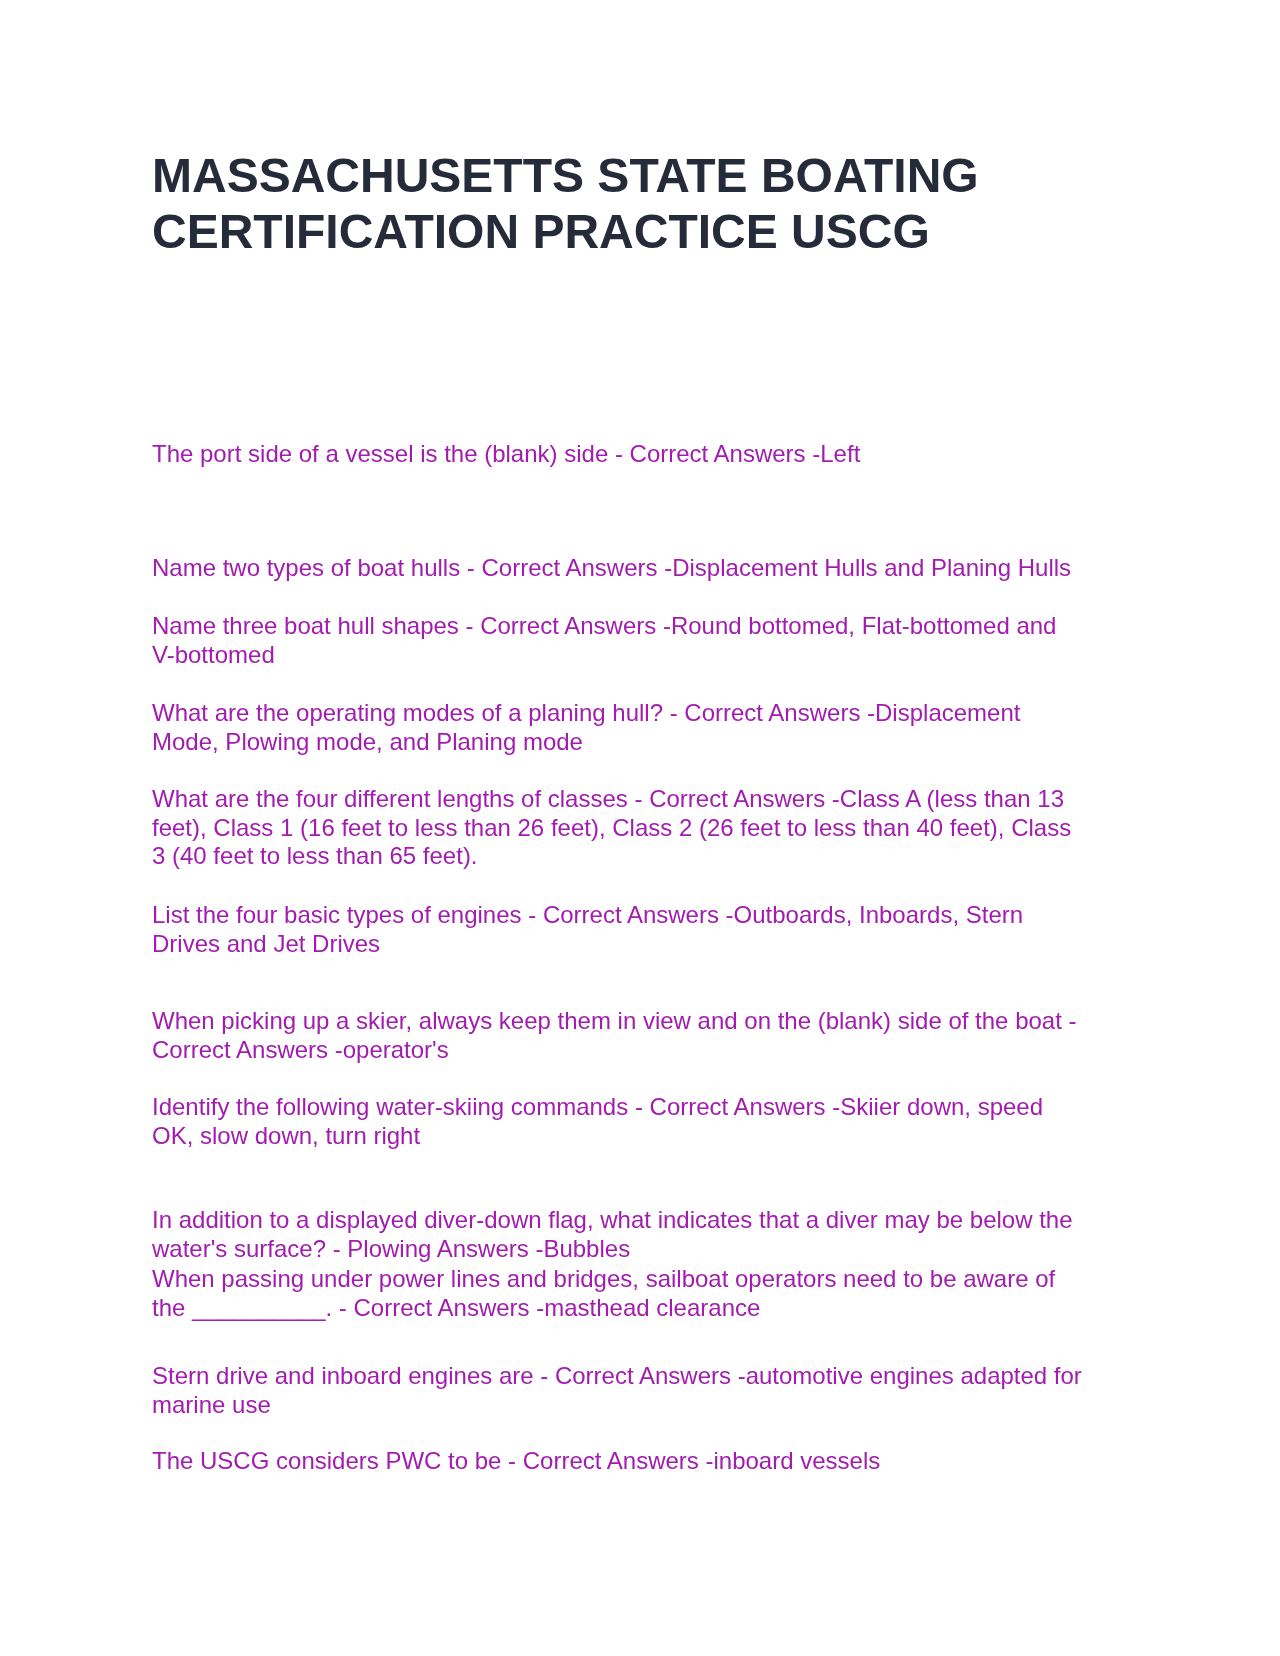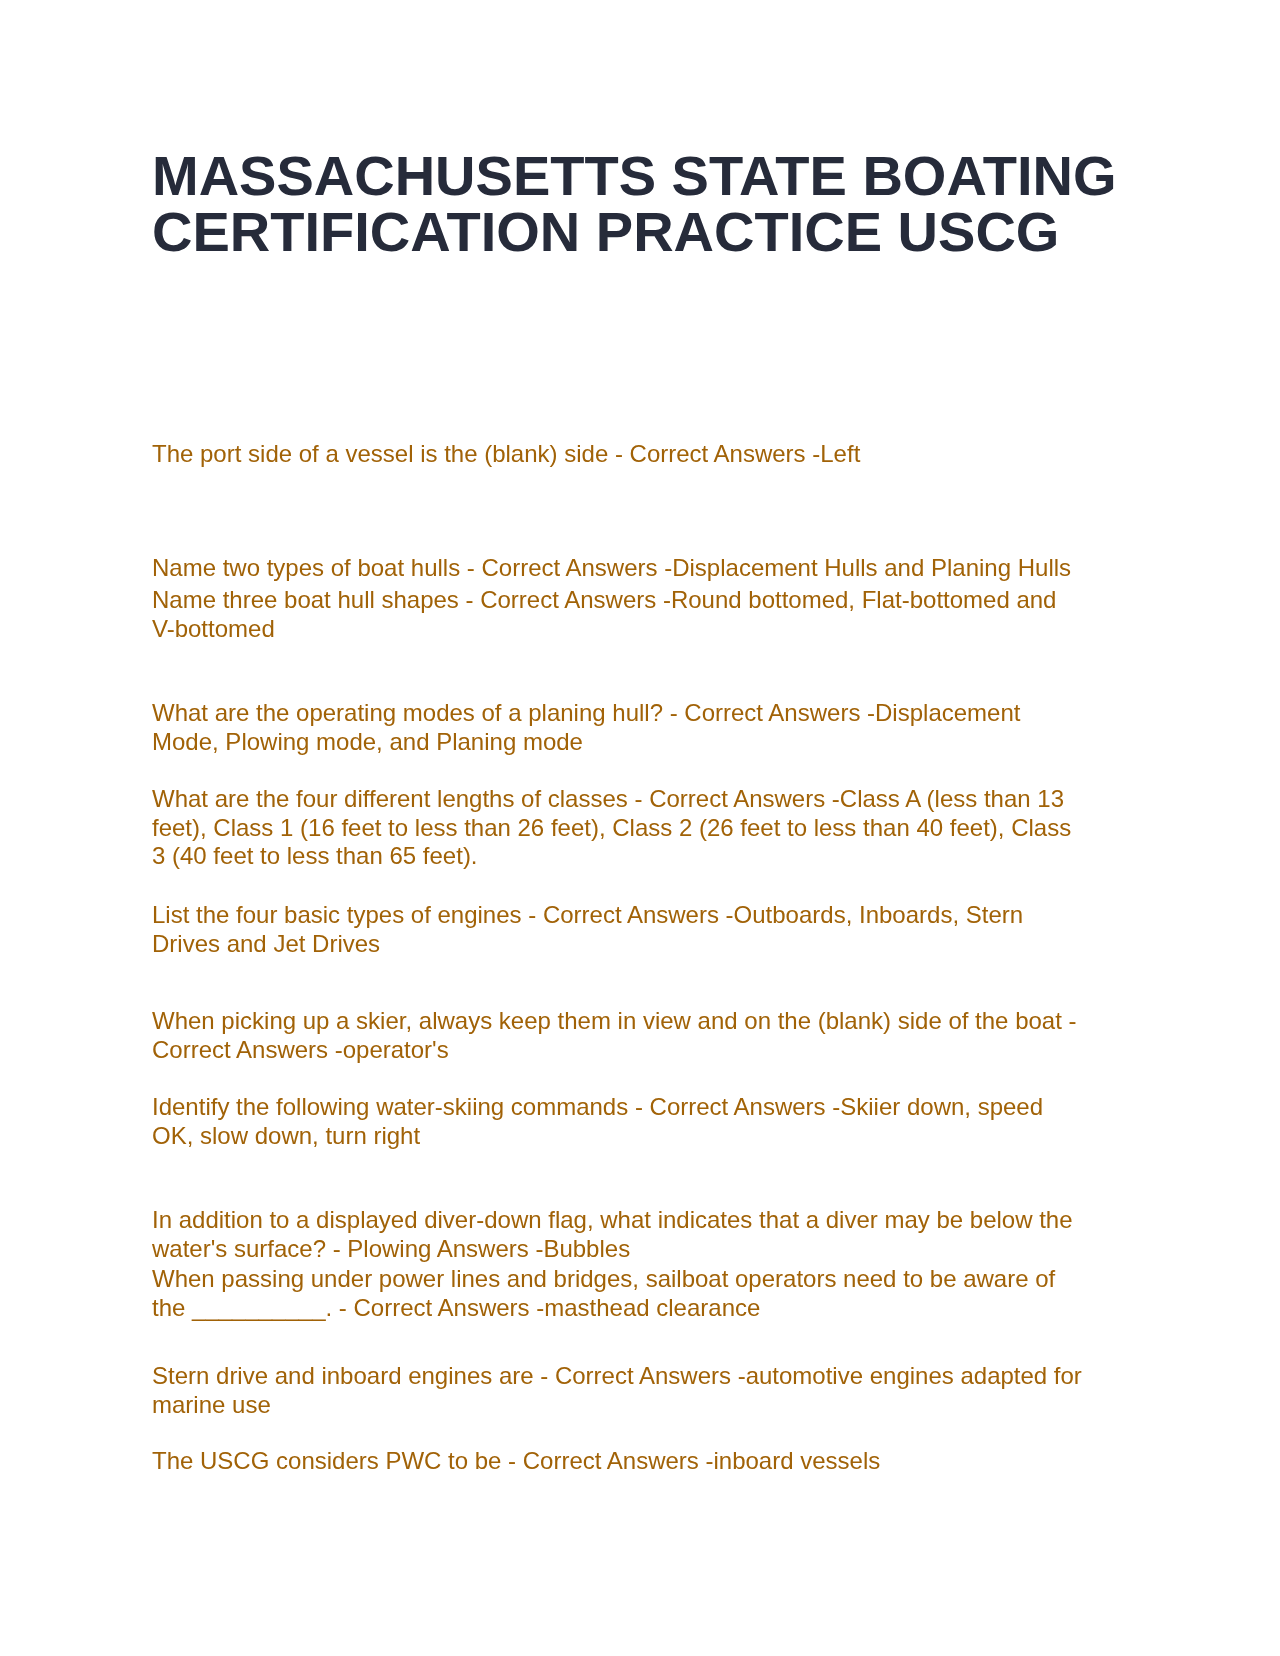--- a/index.html
+++ b/index.html
@@ -22,33 +22,33 @@
     height: 1656px;
     background: #ffffff;
   }
   .title {
     position: absolute;
     left: 152px;
     top: 148px;
     margin: 0;
     font-family: "Liberation Sans", sans-serif;
     font-weight: bold;
-    font-size: 56px;
+    font-size: 48px;
     line-height: 56px;
     color: #262b3a;
     white-space: nowrap;
   }
   .title .line { display: block; }
   .qa {
     position: absolute;
     left: 152px;
     margin: 0;
     font-size: 24px;
     line-height: 28.6px;
-    color: #a16207;
+    color: #a21caf;
     white-space: nowrap;
   }
   .qa .line { display: block; }
 </style>
 </head>
 <body>
 
 <div class="page">
 
   <h1 class="title">
@@ -58,21 +58,21 @@
 
   <p class="qa" style="top:440px">
     <span class="line">The port side of a vessel is the (blank) side - Correct Answers -Left</span>
   </p>
 
 
   <p class="qa" style="top:554px">
     <span class="line">Name two types of boat hulls - Correct Answers -Displacement Hulls and Planing Hulls</span>
   </p>
 
-  <p class="qa" style="top:586px">
+  <p class="qa" style="top:612px">
     <span class="line">Name three boat hull shapes - Correct Answers -Round bottomed, Flat-bottomed and</span>
     <span class="line">V-bottomed</span>
   </p>
 
   <p class="qa" style="top:699px">
     <span class="line">What are the operating modes of a planing hull? - Correct Answers -Displacement</span>
     <span class="line">Mode, Plowing mode, and Planing mode</span>
   </p>
 
   <p class="qa" style="top:785px">

